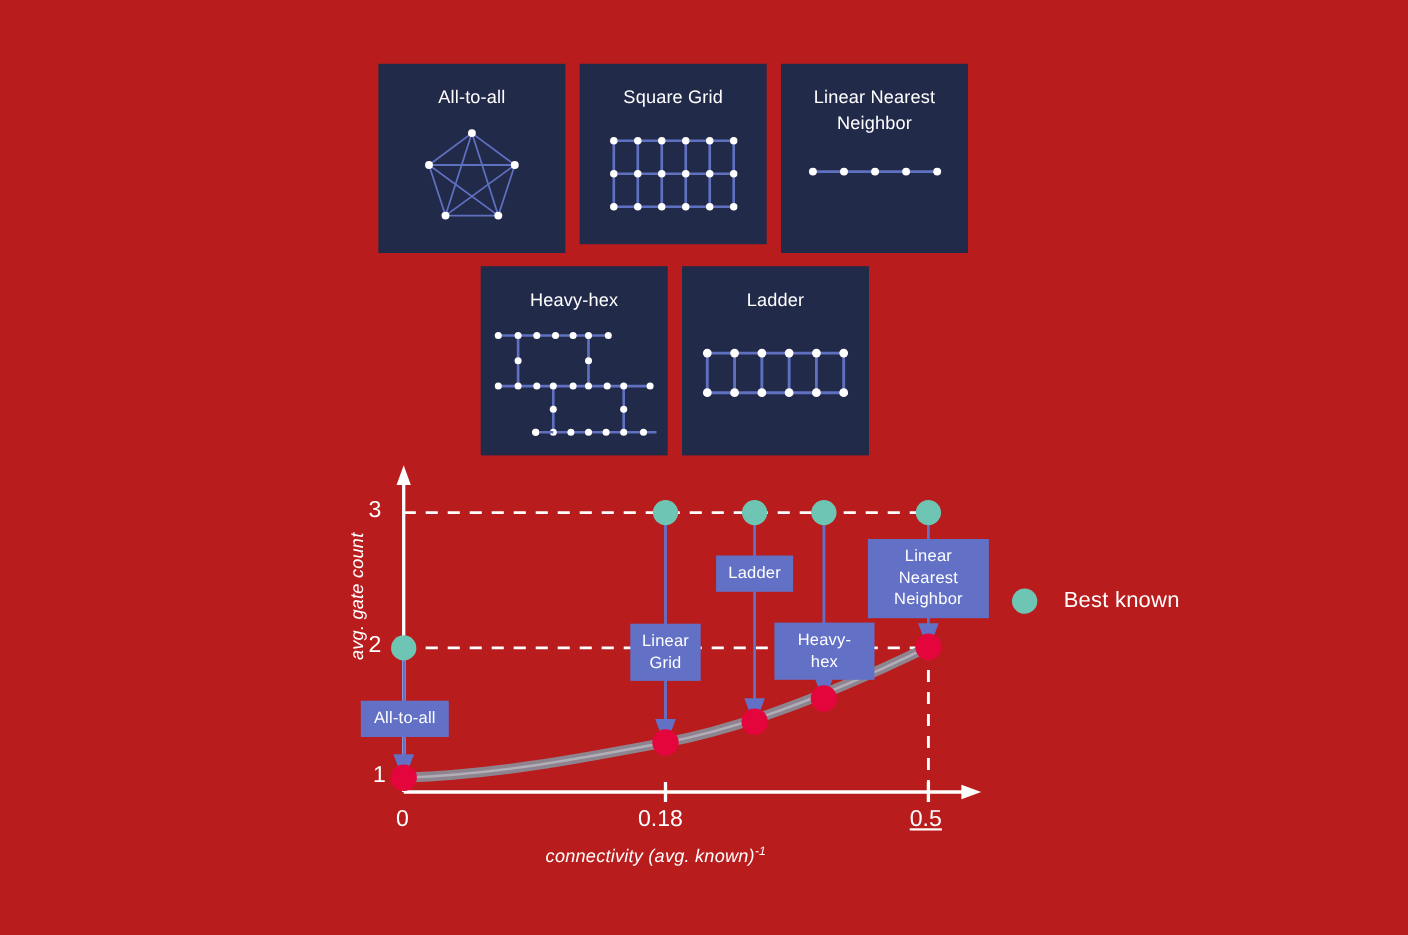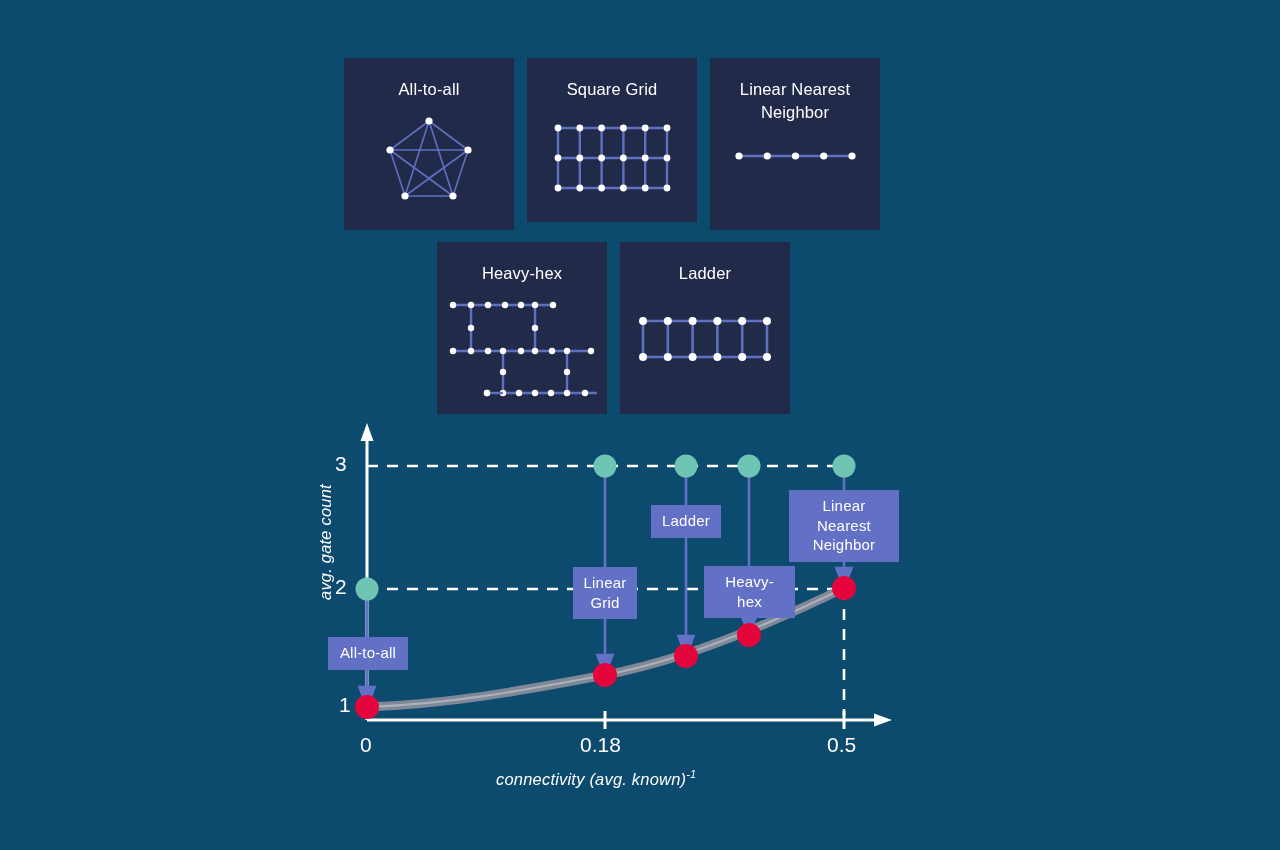--- a/index.html
+++ b/index.html
@@ -4,21 +4,21 @@
 <style>
   html, body {
     margin: 0;
     padding: 0;
     background: #0a1021;
   }
   #page {
     position: relative;
     width: 1280px;
     height: 850px;
-    background: #0c4a6e;
+    background: #b91c1c;
     overflow: hidden;
     font-family: "Liberation Sans", sans-serif;
   }
 
   
   .card {
     position: absolute;
     background: #222a4a;
     display: flex;
     flex-direction: column;
@@ -355,21 +355,21 @@
         <circle cx="554" cy="173" r="12"></circle>
       </g>
     </svg>
 
     <div class="axis-num" style="left:45px; top:37px;">3</div>
     <div class="axis-num" style="left:45px; top:160px;">2</div>
     <div class="axis-num" style="left:49px; top:278px;">1</div>
 
     <div class="axis-num" style="left:70px; top:318px;">0</div>
     <div class="axis-num" style="left:290px; top:318px;">0.18</div>
-    <div class="axis-num" style="left:537px; top:318px;">0.5</div>
+    <div class="axis-num" style="left:537px; top:318px;text-decoration:underline;">0.5</div>
 
     <div class="axis-title-x" style="left:206px; top:353px;">
       <span>connectivity (avg. known)</span><sup>-1</sup>
     </div>
     <div class="axis-title-y" style="left:26px; top:185px;">avg. gate count</div>
 
     <div class="lbl-box" style="left:38px; top:222px; width:80px;">All-to-all</div>
 
     <div class="lbl-box" style="left:283px; top:152px; width:64px;">
       <span>Linear</span><br>
@@ -382,15 +382,19 @@
       <span>Heavy-hex</span>
     </div>
 
     <div class="lbl-box" style="left:499px; top:75px; width:110px;">
       <span>Linear Nearest</span><br>
       <span>Neighbor</span>
     </div>
   </div>
 
   <div id="legend">
+    <div class="legend-row">
+      <span class="legend-dot" style="background:#6fc5b4;"></span>
+      <span class="legend-text">Best known</span>
+    </div>
   </div>
 
 </div>
 
 </body></html>

